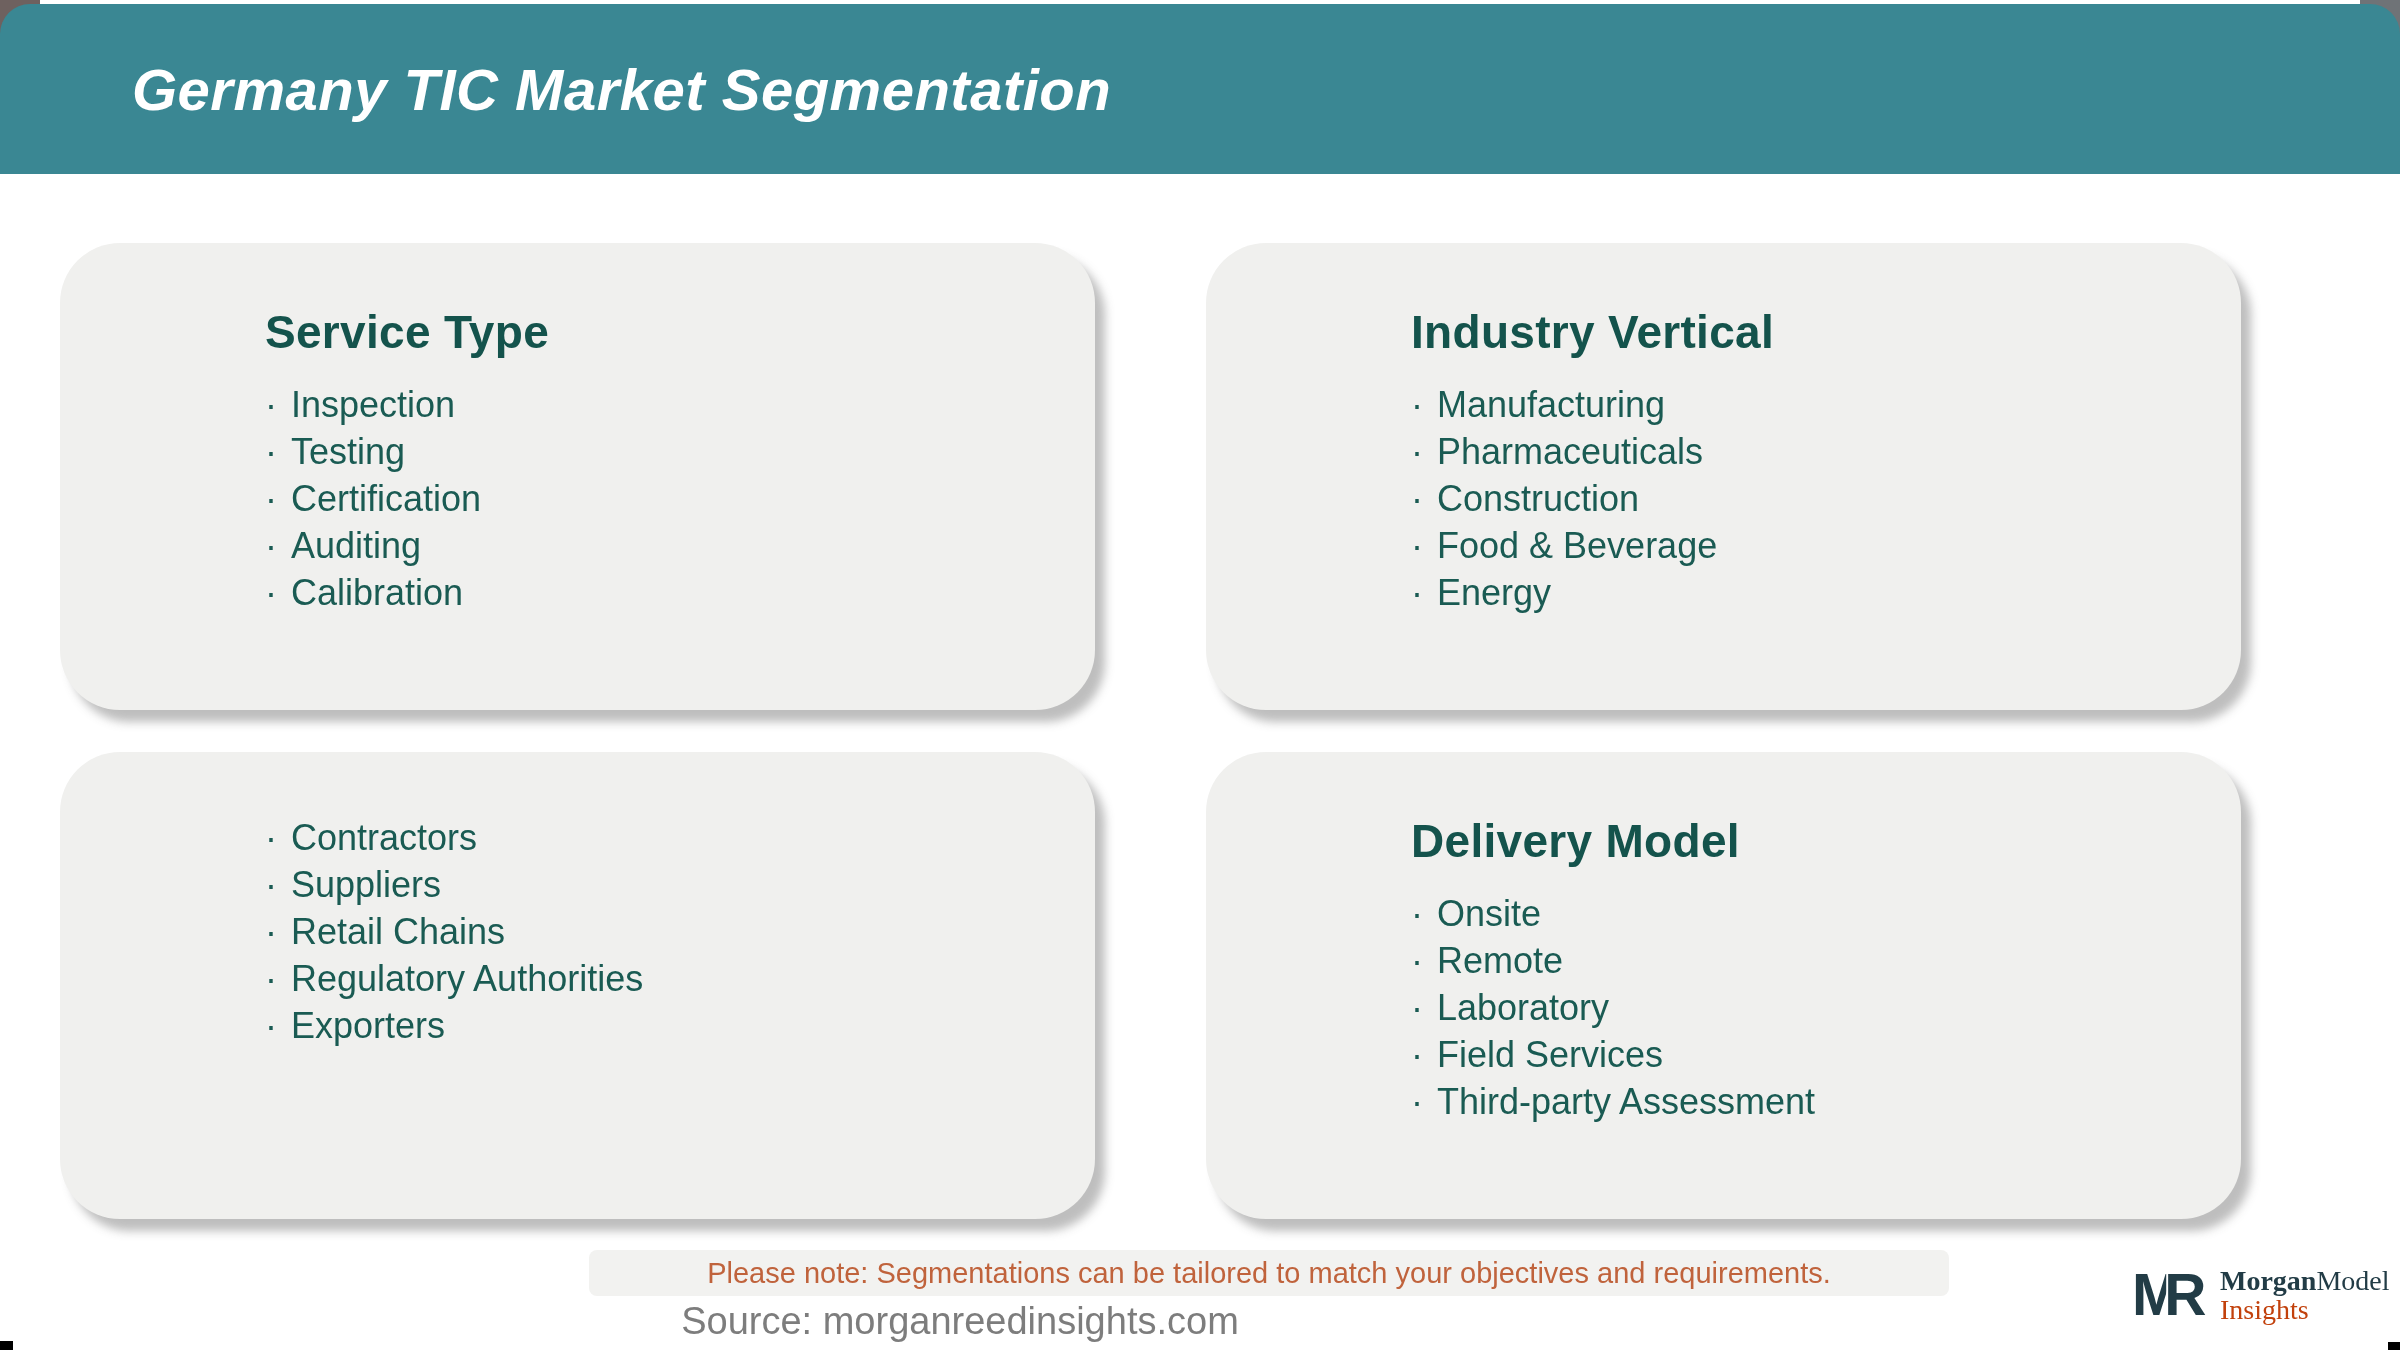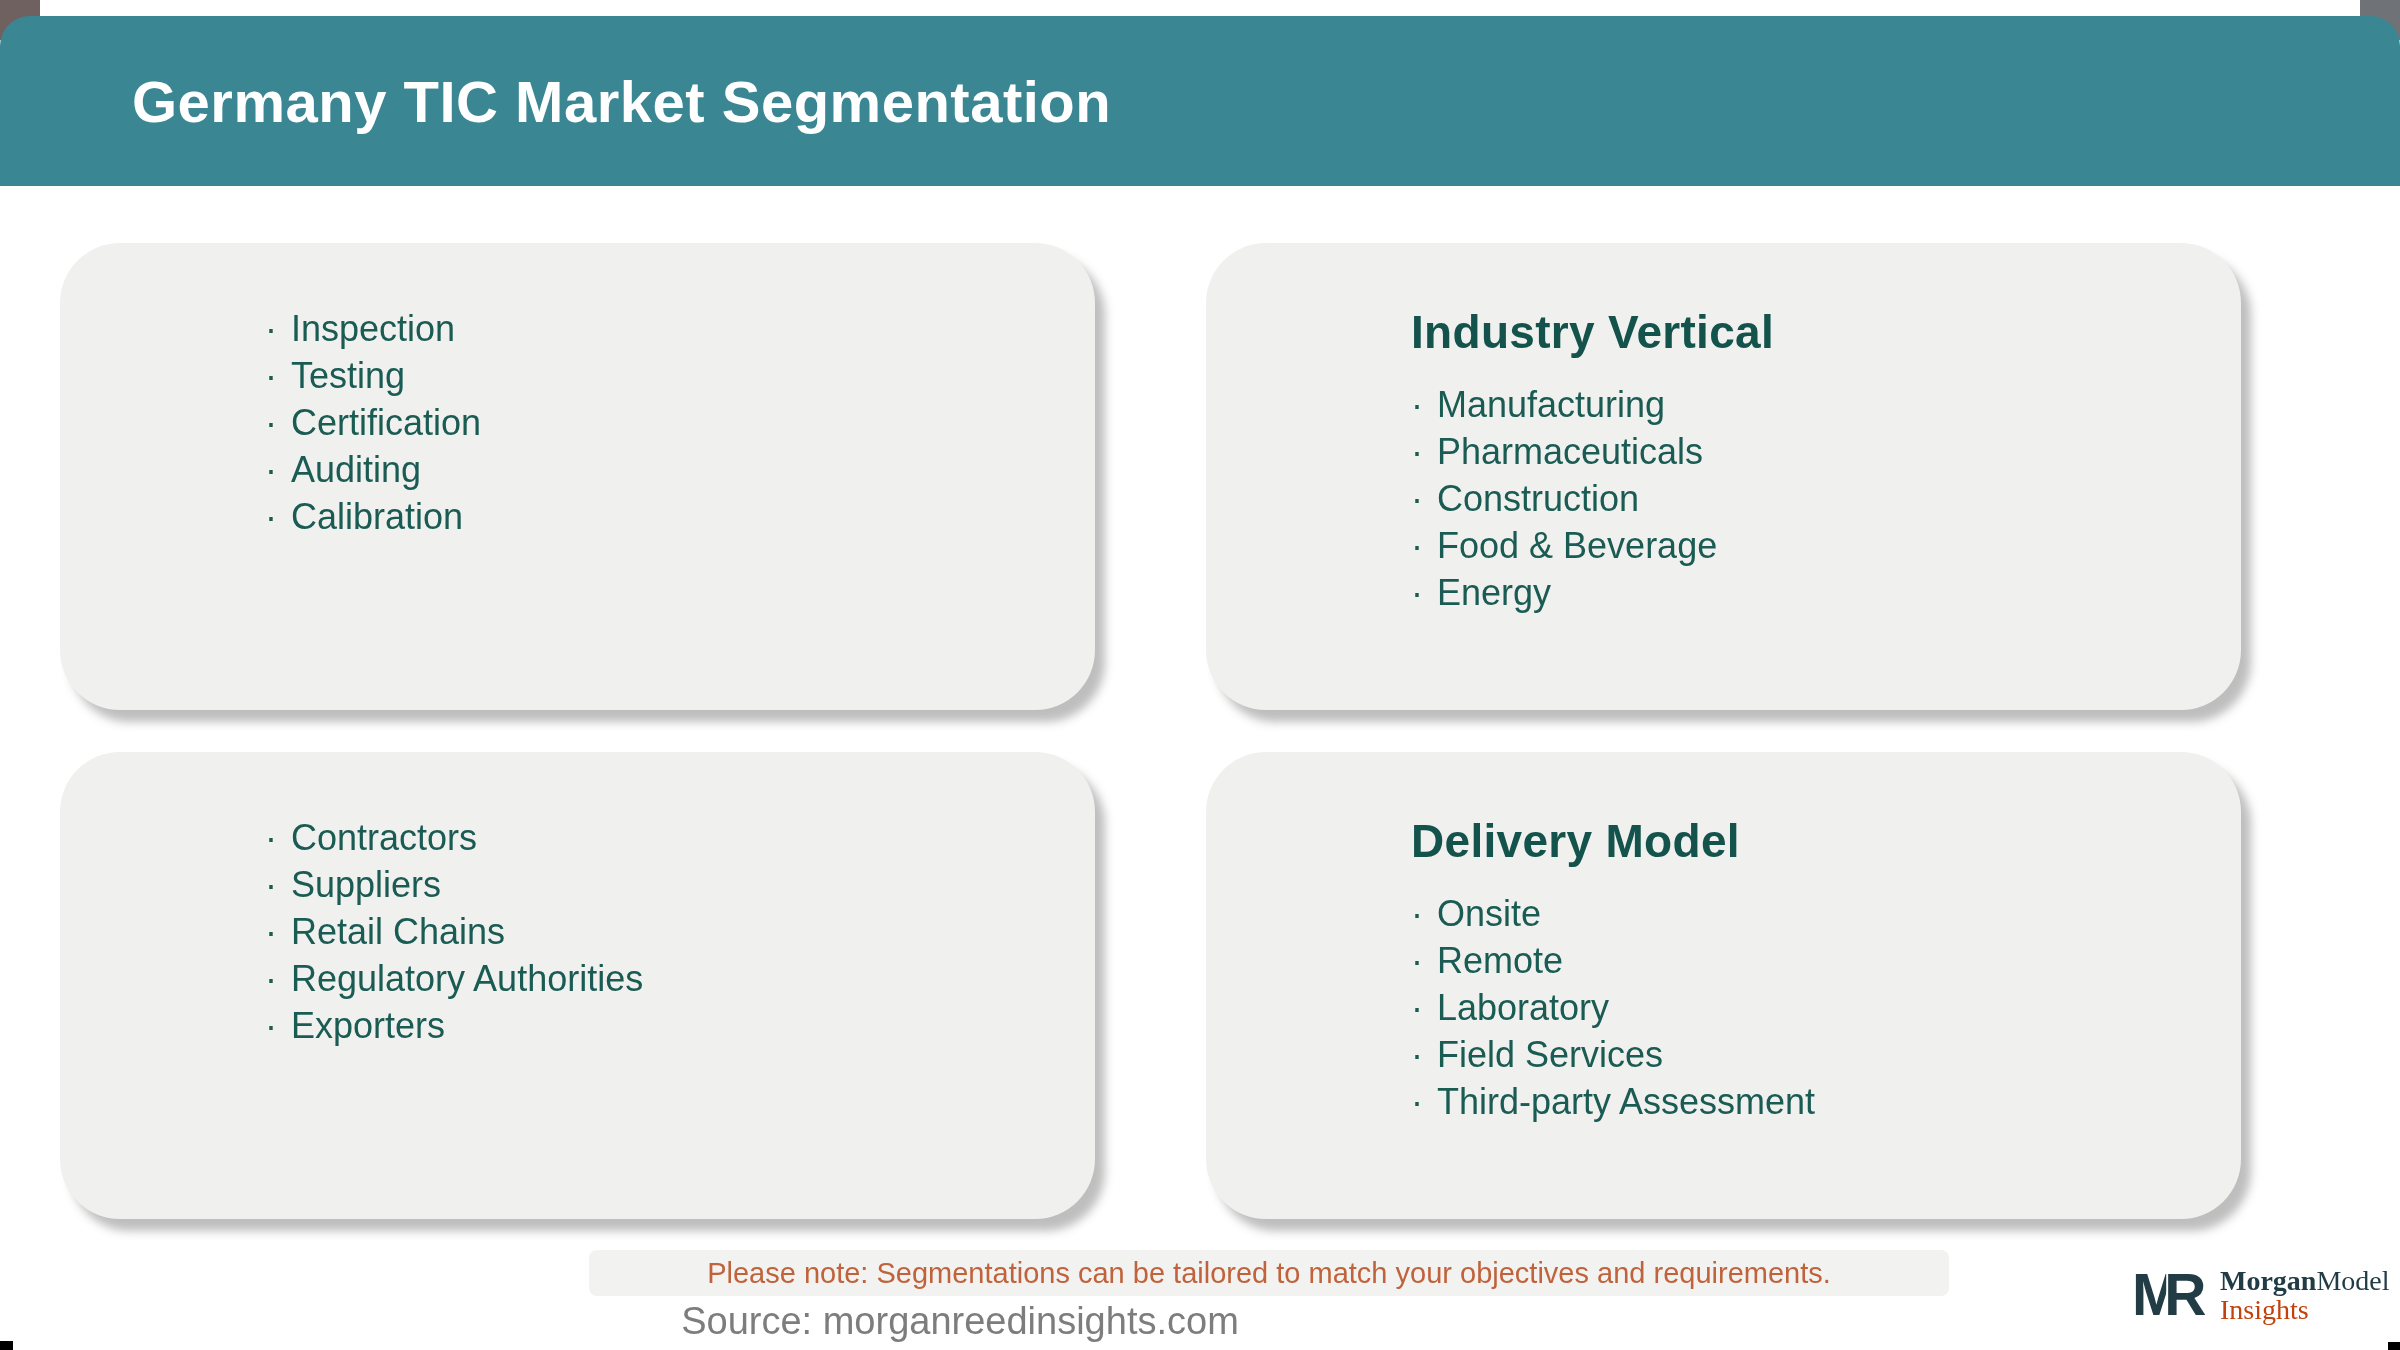--- a/index.html
+++ b/index.html
@@ -14,27 +14,28 @@
   }
 
   
   .corner-bg { position: absolute; top: 0; width: 40px; height: 40px; }
   .corner-bg.left  { left: 0;  background: #6e615f; }
   .corner-bg.right { right: 0; background: #6f7377; }
 
   
   .header-bar {
     position: absolute;
-    left: 0; top: 16px;
+    left: 0; top: 4px;
     width: 2400px; height: 170px;
     background: #3a8793;
     border-top-left-radius: 30px;
     border-top-right-radius: 30px;
     display: flex;
     align-items: center;
+    font-style: italic;
   }
   .page-title {
     margin-left: 132px;
     color: #ffffff;
     font-size: 58px;
     font-weight: bold;
     letter-spacing: 0.5px;
   }
 
   
@@ -119,20 +120,21 @@
 <body>
 
 <div class="corner-bg left"></div>
 <div class="corner-bg right"></div>
 
 <header class="header-bar">
   <h1 class="page-title">Germany TIC Market Segmentation</h1>
 </header>
 
 <section class="card pos-0">
+  <h2>Service Type</h2>
   <ul>
       <li>
         <span class="bullet">·</span>
         <span>Inspection</span>
       </li>
       <li>
         <span class="bullet">·</span>
         <span>Testing</span>
       </li>
       <li>

